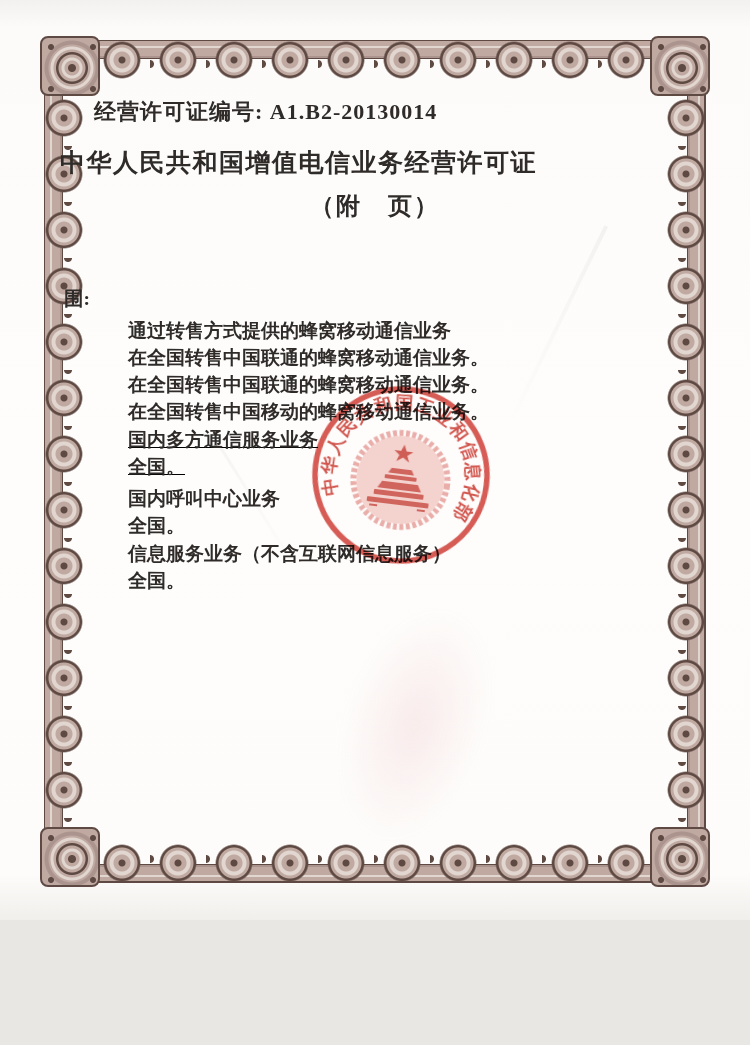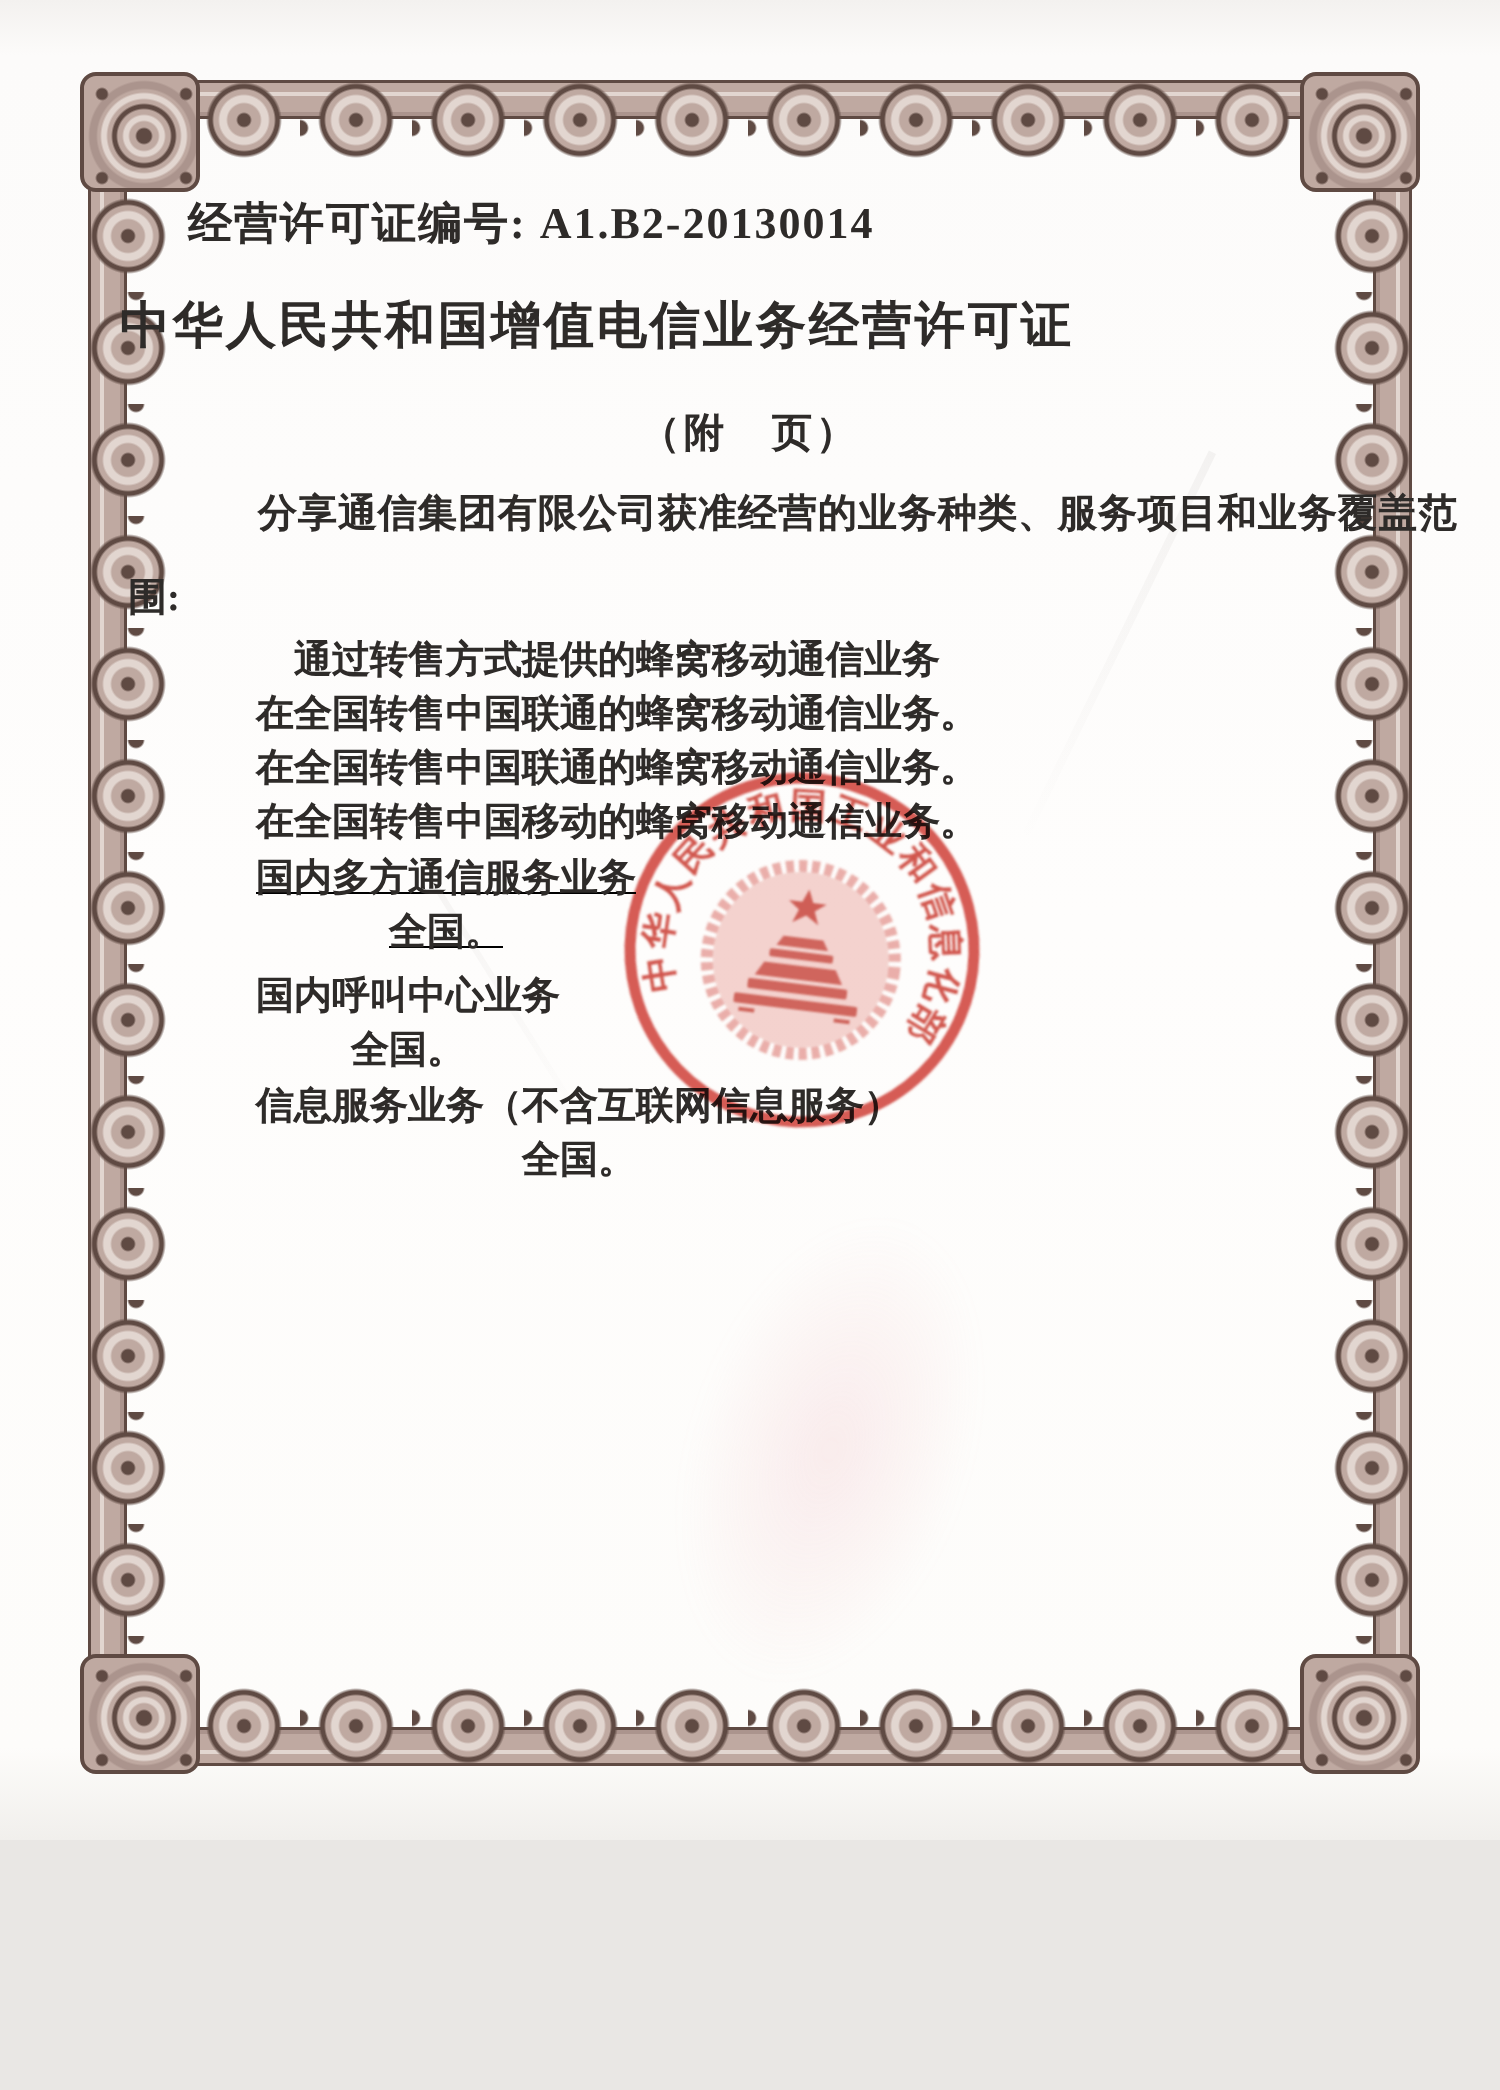--- a/index.html
+++ b/index.html
@@ -107,24 +107,24 @@
   }
   .corner-tl{left:40px;top:36px;}
   .corner-tr{right:40px;top:36px;}
   .corner-bl{left:40px;bottom:33px;}
   .corner-br{right:40px;bottom:33px;}
 
   
   .txt{position:absolute;color:var(--ink);font-weight:bold;white-space:nowrap;z-index:3;}
   .license-no{left:94px;top:97px;font-size:22px;letter-spacing:1px;}
   .doc-title{left:60px;right:60px;top:146px;text-align:left;font-size:25px;letter-spacing:1.5px;}
-  .doc-subtitle{left:60px;right:60px;top:190px;text-align:center;font-size:20px;letter-spacing:2px;margin-top:13px;}
+  .doc-subtitle{left:60px;right:60px;top:190px;text-align:center;font-size:24px;letter-spacing:2px;}
   .intro-1{left:129px;top:243px;font-size:19.5px;letter-spacing:0.5px;}
   .intro-2{left:64px;top:285px;font-size:19.5px;}
-  .sec{position:absolute;left:128px;z-index:3;text-align:center;}
+  .sec{position:absolute;left:128px;z-index:3;}
   .sec .line{color:var(--ink);font-weight:bold;font-size:19px;line-height:27px;white-space:nowrap;}
   .sec-0{top:317px;}
   .sec-1{top:426px;text-decoration:underline;}
   .sec-2{top:485px;}
   .sec-3{top:540px;}
 
   
   .seal-wrap{
     position:absolute;left:306px;top:380px;width:190px;height:190px;
     z-index:4;transform:rotate(7deg);
@@ -148,21 +148,20 @@
   <div class="frame-corner corner-tr"></div>
   <div class="frame-corner corner-bl"></div>
   <div class="frame-corner corner-br"></div>
 
   <div class="txt license-no">经营许可证编号: A1.B2-20130014</div>
 
   <div class="txt doc-title">中华人民共和国增值电信业务经营许可证</div>
 
   <div class="txt doc-subtitle">（附　页）</div>
 
-  <div class="txt intro-1">分享通信集团有限公司获准经营的业务种类、服务项目和业务覆盖范</div>
   <div class="txt intro-2">围:</div>
 
   <div class="sec sec-0">
     <div class="line">通过转售方式提供的蜂窝移动通信业务</div>
     <div class="line">在全国转售中国联通的蜂窝移动通信业务。</div>
     <div class="line">在全国转售中国联通的蜂窝移动通信业务。</div>
     <div class="line">在全国转售中国移动的蜂窝移动通信业务。</div>
   </div>
 
   <div class="sec sec-1">

